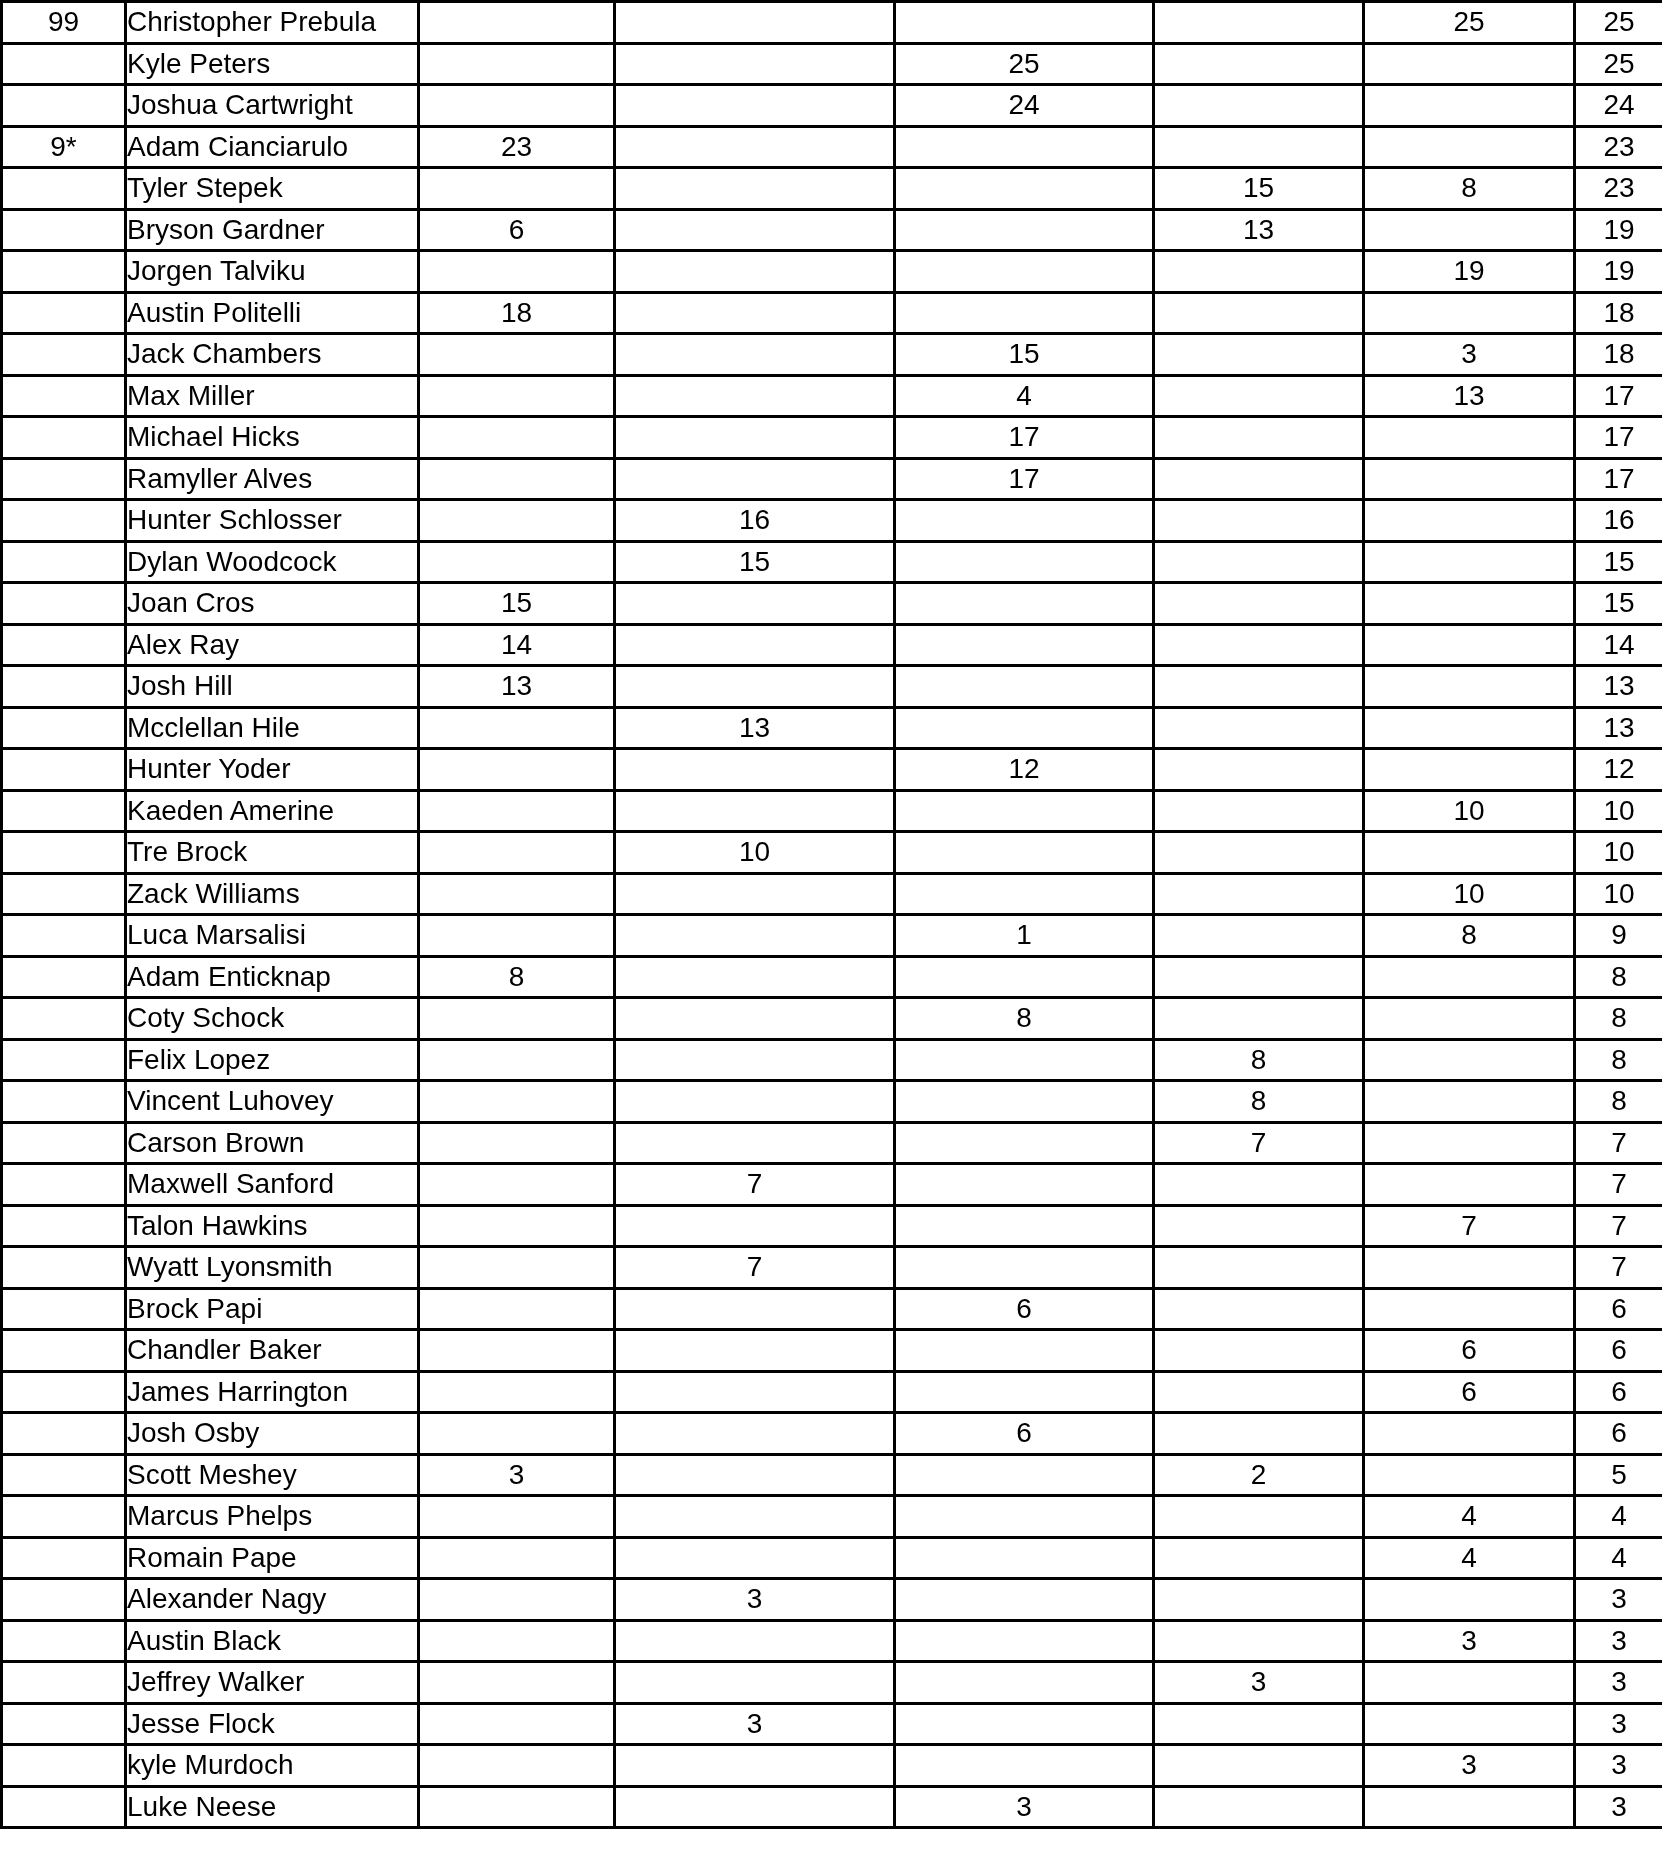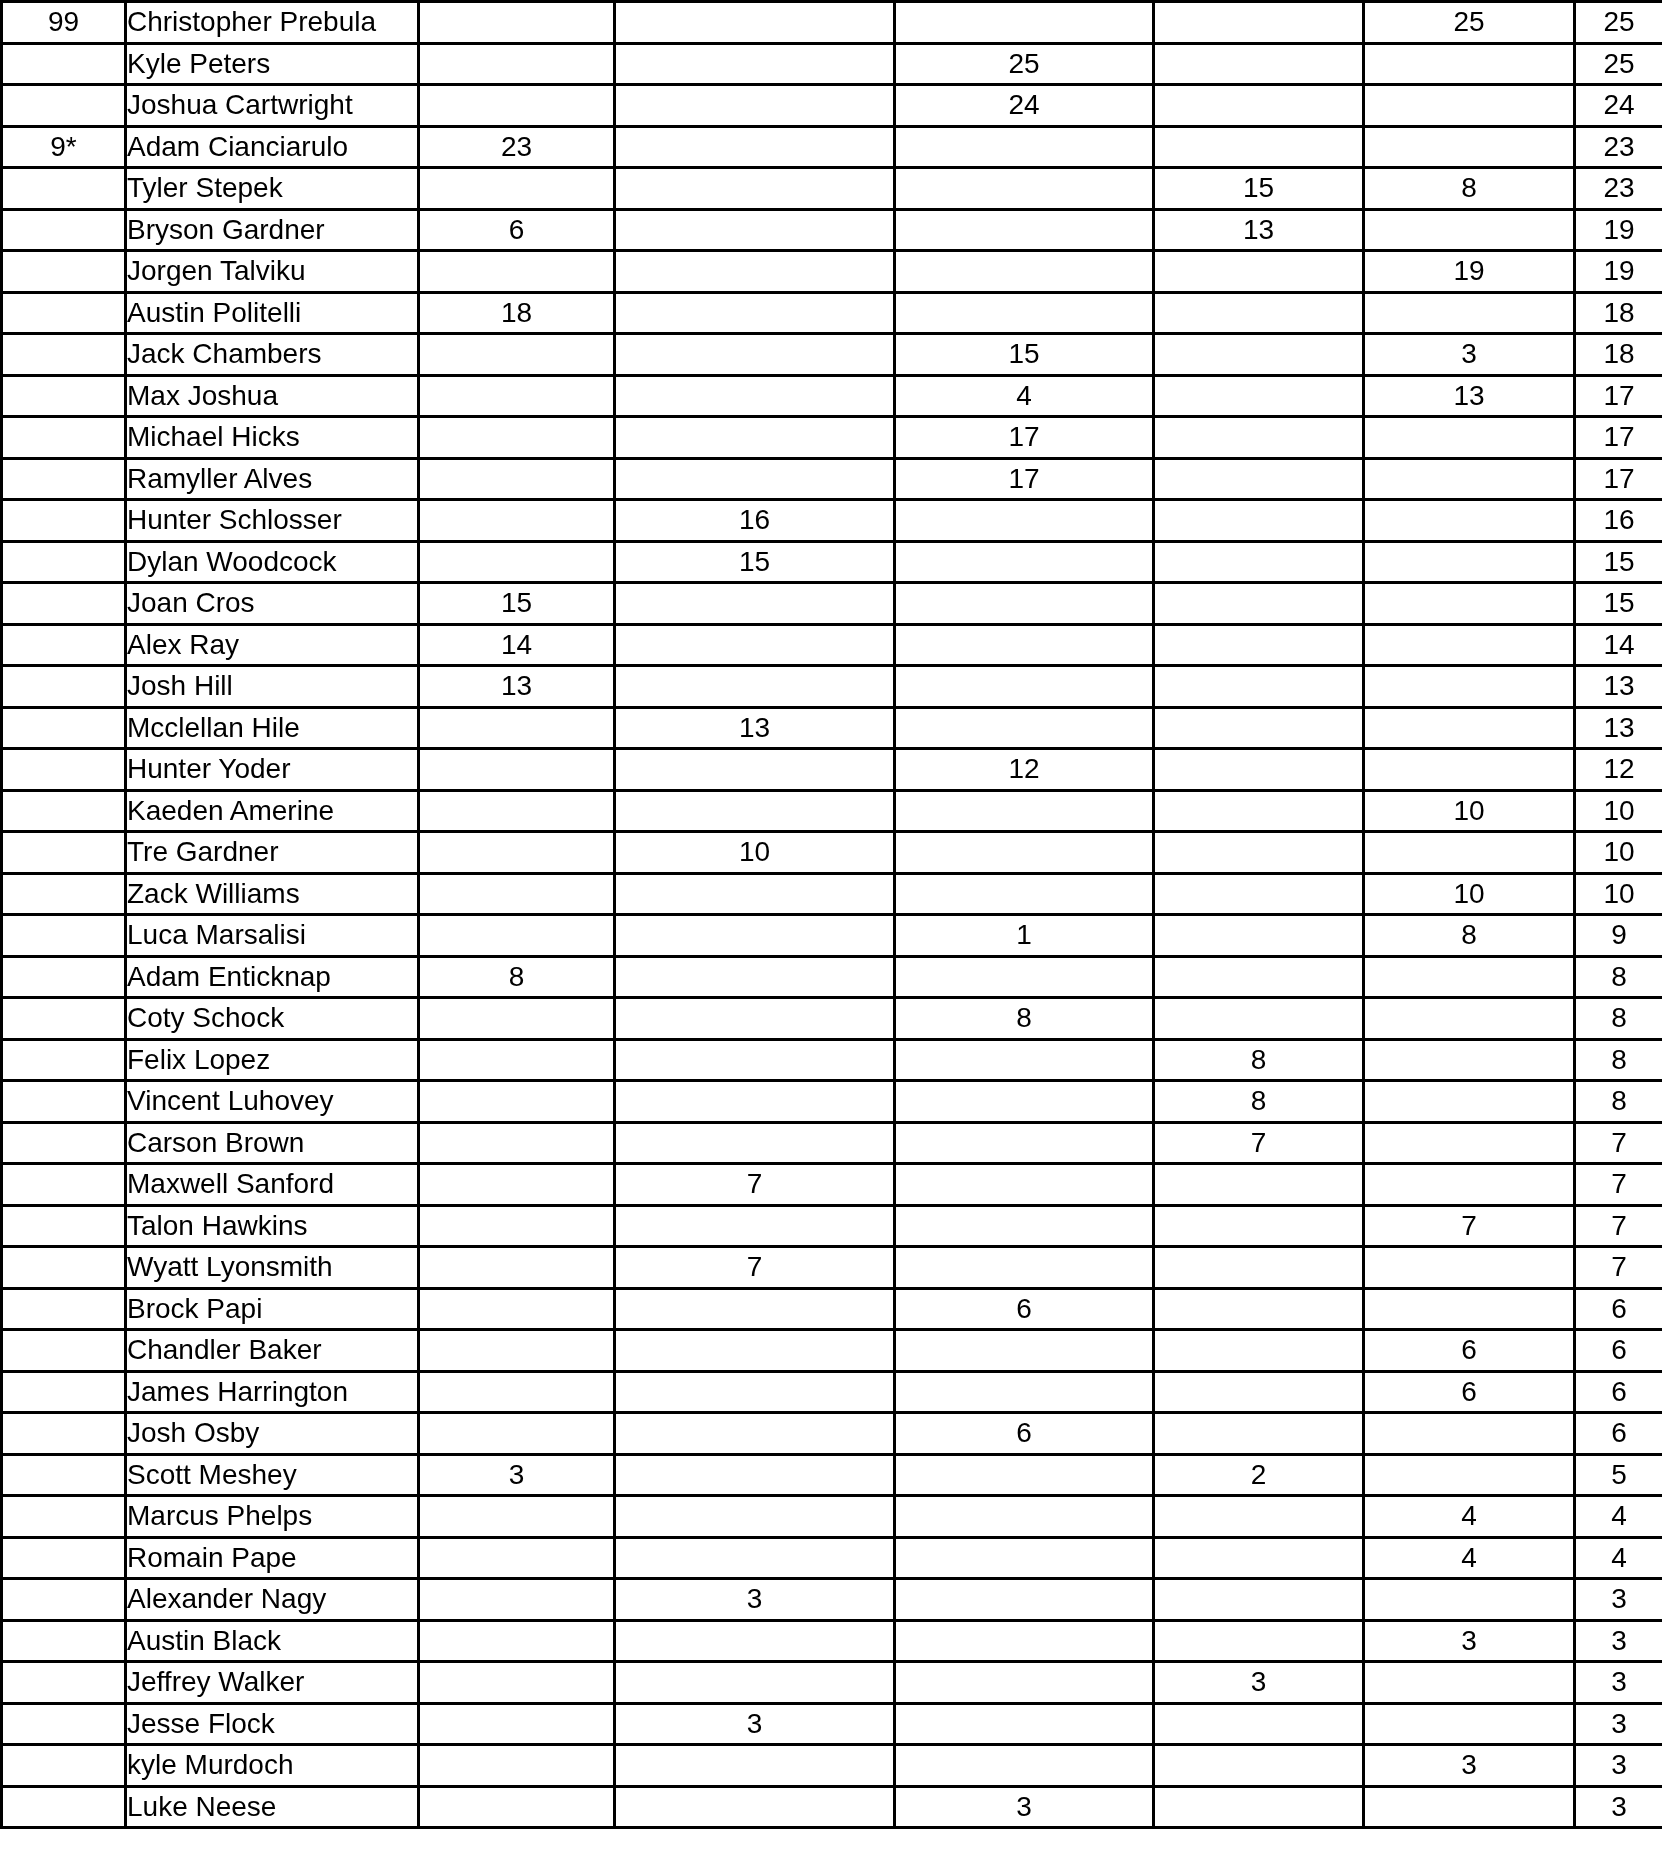--- a/index.html
+++ b/index.html
@@ -149,21 +149,21 @@
           <td class="cell-name">Jack Chambers</td>
           <td class="cell-val"></td>
           <td class="cell-val"></td>
           <td class="cell-val">15</td>
           <td class="cell-val"></td>
           <td class="cell-val">3</td>
           <td class="cell-total">18</td>
         </tr>
         <tr>
           <td class="cell-num"></td>
-          <td class="cell-name">Max Joshua</td>
+          <td class="cell-name">Max Miller</td>
           <td class="cell-val"></td>
           <td class="cell-val"></td>
           <td class="cell-val">4</td>
           <td class="cell-val"></td>
           <td class="cell-val">13</td>
           <td class="cell-total">17</td>
         </tr>
         <tr>
           <td class="cell-num"></td>
           <td class="cell-name">Michael Hicks</td>
@@ -259,21 +259,21 @@
           <td class="cell-name">Kaeden Amerine</td>
           <td class="cell-val"></td>
           <td class="cell-val"></td>
           <td class="cell-val"></td>
           <td class="cell-val"></td>
           <td class="cell-val">10</td>
           <td class="cell-total">10</td>
         </tr>
         <tr>
           <td class="cell-num"></td>
-          <td class="cell-name">Tre Gardner</td>
+          <td class="cell-name">Tre Brock</td>
           <td class="cell-val"></td>
           <td class="cell-val">10</td>
           <td class="cell-val"></td>
           <td class="cell-val"></td>
           <td class="cell-val"></td>
           <td class="cell-total">10</td>
         </tr>
         <tr>
           <td class="cell-num"></td>
           <td class="cell-name">Zack Williams</td>

